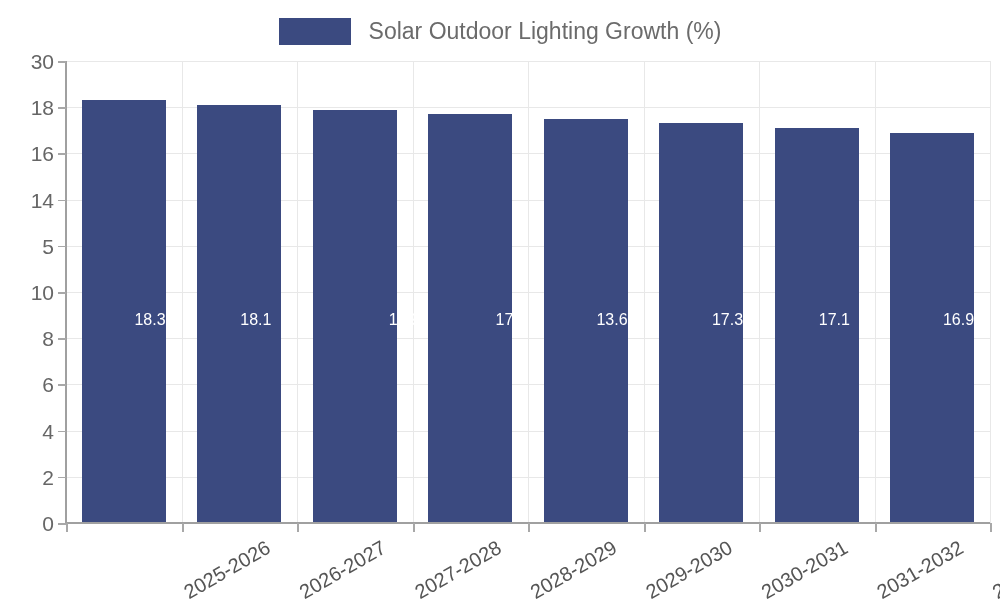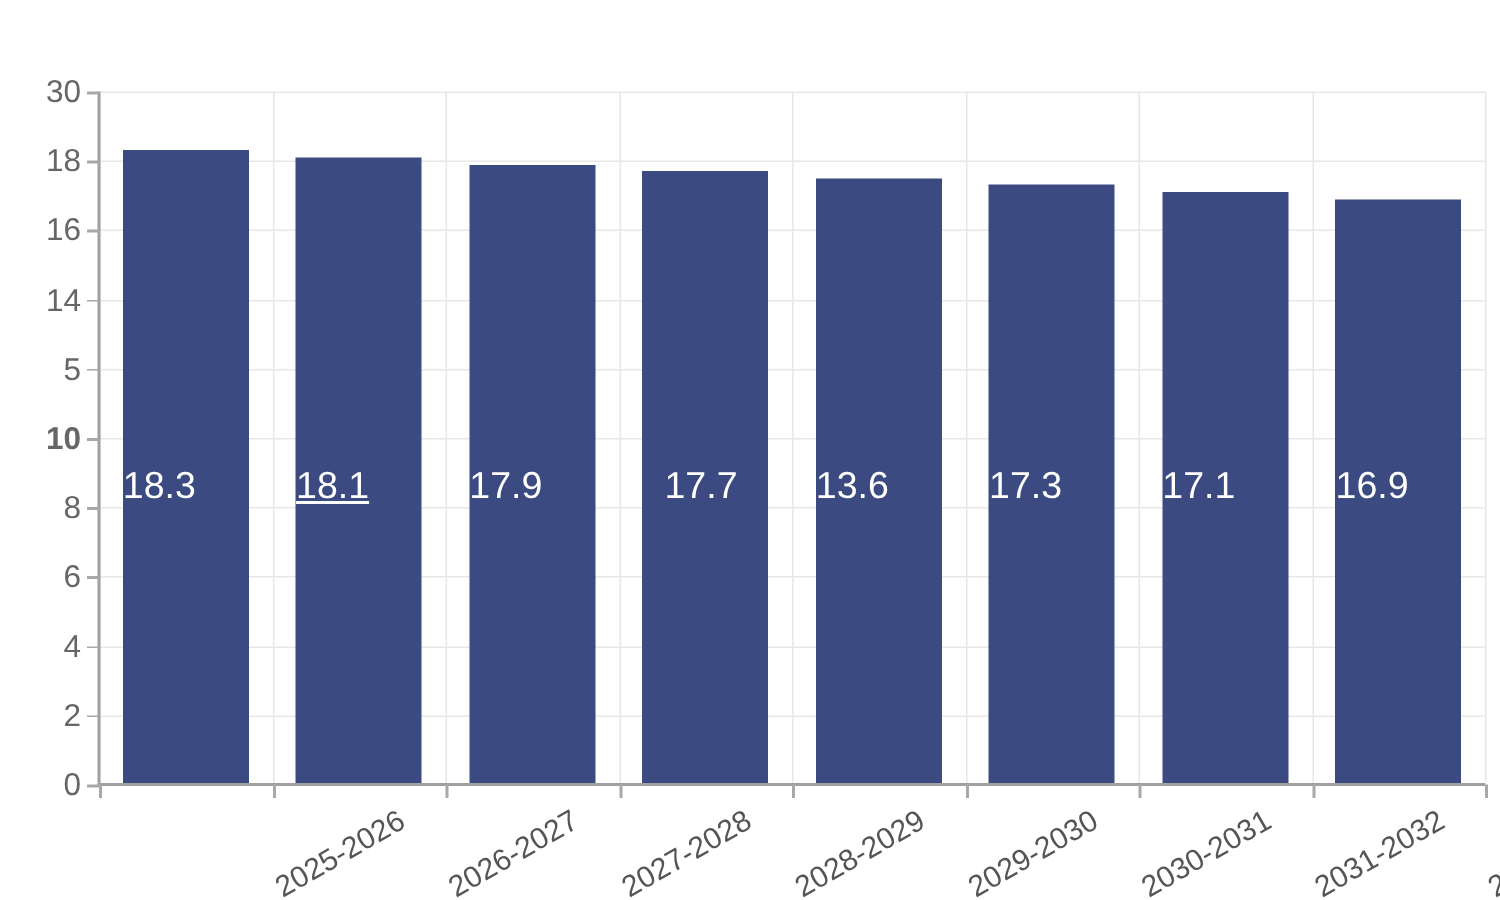--- a/index.html
+++ b/index.html
@@ -130,32 +130,38 @@
     line-height: 1;
   }
 
   
   .bar {
     position: absolute;
     background: #3b4a80;
   }
   .bar-value {
     position: absolute;
-    font-size: 25px;
+    font-size: 16px;
     color: #ffffff;
-    text-align: left;
+    text-align: right;
     line-height: 1;
     white-space: nowrap;
   }
 </style>
 </head>
 <body>
 
 <div id="chart-root">
 
+  <div class="legend">
+    <div class="legend-item">
+      <span class="legend-swatch"></span>
+      <span class="legend-label">Solar Outdoor Lighting Growth (%)</span>
+    </div>
+  </div>
 
   <div class="plot">
     <div id="grid-h-layer">
         <div class="gridline-h" style="top: 462px;"></div>
         <div class="gridline-h" style="top: 415.8px;"></div>
         <div class="gridline-h" style="top: 369.6px;"></div>
         <div class="gridline-h" style="top: 323.4px;"></div>
         <div class="gridline-h" style="top: 277.2px;"></div>
         <div class="gridline-h" style="top: 231px;"></div>
         <div class="gridline-h" style="top: 184.8px;"></div>
@@ -172,21 +178,21 @@
         <div class="gridline-v" style="left: 462px;"></div>
         <div class="gridline-v" style="left: 578px;"></div>
         <div class="gridline-v" style="left: 693px;"></div>
         <div class="gridline-v" style="left: 809px;"></div>
         <div class="gridline-v" style="left: 924px;"></div>
       </div>
     <div id="bars-layer">
         <div class="bar" style="left: 15.8812px; top: 39.27px; width: 83.7375px; height: 422.73px; background: rgb(59, 74, 128);"></div>
         <div class="bar-value" style="left: 15.8812px; width: 83.7375px; top: 251px;">18.3</div>
         <div class="bar" style="left: 131.381px; top: 43.89px; width: 83.7375px; height: 418.11px; background: rgb(59, 74, 128);"></div>
-        <div class="bar-value" style="left: 131.381px; width: 74px; top: 251px; text-decoration: underline;">18.1</div>
+        <div class="bar-value" style="left: 131.381px; width: 74px; top: 251px;">18.1</div>
         <div class="bar" style="left: 246.881px; top: 48.51px; width: 83.7375px; height: 413.49px; background: rgb(59, 74, 128);"></div>
         <div class="bar-value" style="left: 246.881px; width: 107px; top: 251px;">17.9</div>
         <div class="bar" style="left: 362.381px; top: 53.13px; width: 83.7375px; height: 408.87px; background: rgb(59, 74, 128);"></div>
         <div class="bar-value" style="left: 377px; width: 83.7375px; top: 251px;">17.7</div>
         <div class="bar" style="left: 477.881px; top: 57.75px; width: 83.7375px; height: 404.25px; background: rgb(59, 74, 128);"></div>
         <div class="bar-value" style="left: 477.881px; width: 83.7375px; top: 251px;">13.6</div>
         <div class="bar" style="left: 593.381px; top: 62.37px; width: 83.7375px; height: 399.63px; background: rgb(59, 74, 128);"></div>
         <div class="bar-value" style="left: 593.381px; width: 83.7375px; top: 251px;">17.3</div>
         <div class="bar" style="left: 708.881px; top: 66.99px; width: 83.7375px; height: 395.01px; background: rgb(59, 74, 128);"></div>
         <div class="bar-value" style="left: 708.881px; width: 75px; top: 251px;">17.1</div>
@@ -203,21 +209,21 @@
       <div class="ylabel" style="top: 513px;">0</div>
       <div class="tick-y" style="top: 476.8px;"></div>
       <div class="ylabel" style="top: 466.8px;">2</div>
       <div class="tick-y" style="top: 430.6px;"></div>
       <div class="ylabel" style="top: 420.6px;">4</div>
       <div class="tick-y" style="top: 384.4px;"></div>
       <div class="ylabel" style="top: 374.4px;">6</div>
       <div class="tick-y" style="top: 338.2px;"></div>
       <div class="ylabel" style="top: 328.2px;">8</div>
       <div class="tick-y" style="top: 292px;"></div>
-      <div class="ylabel" style="top: 282px; font-weight: bold;">10</div>
+      <div class="ylabel" style="top: 282px;">10</div>
       <div class="tick-y" style="top: 245.8px;"></div>
       <div class="ylabel" style="top: 235.8px;">5</div>
       <div class="tick-y" style="top: 199.6px;"></div>
       <div class="ylabel" style="top: 189.6px; margin-left: 32px;">14</div>
       <div class="tick-y" style="top: 153.4px;"></div>
       <div class="ylabel" style="top: 143.4px;">16</div>
       <div class="tick-y" style="top: 107.2px;"></div>
       <div class="ylabel" style="top: 97.2px;">18</div>
       <div class="tick-y" style="top: 61px;"></div>
       <div class="ylabel" style="top: 51px;">30</div>

